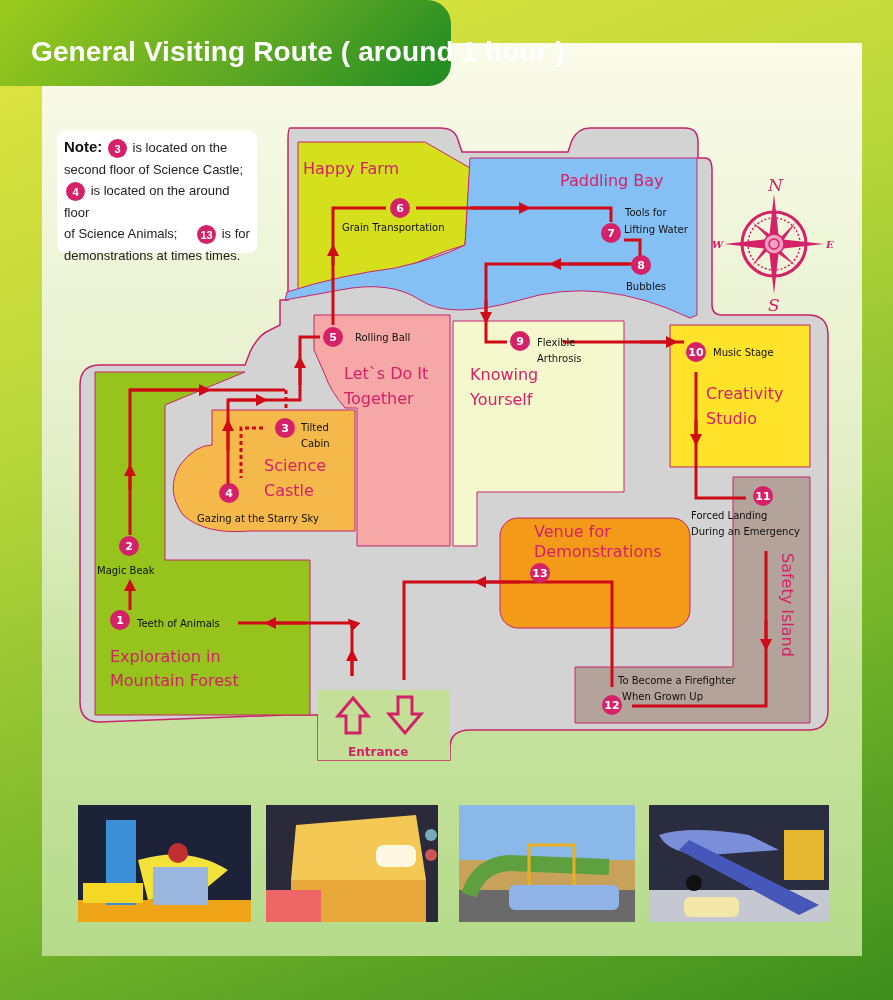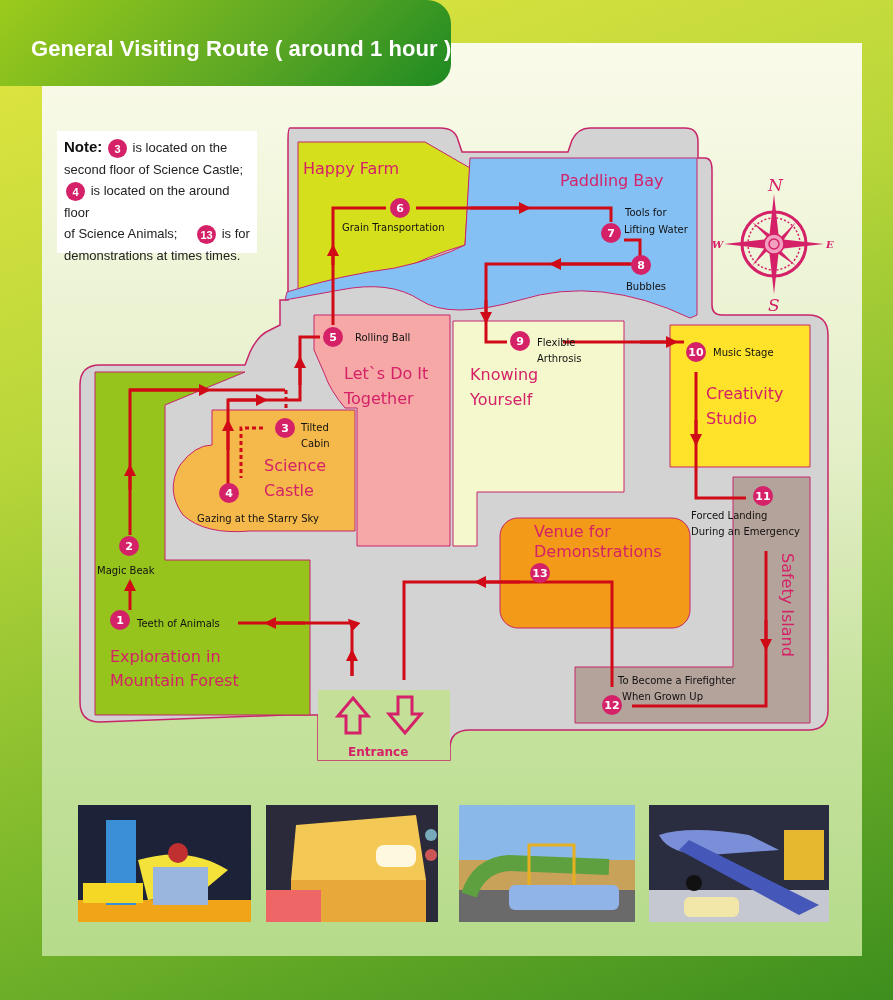--- a/index.html
+++ b/index.html
@@ -4,22 +4,22 @@
 <style>
   html,body{margin:0;padding:0;}
   body{width:893px;height:1000px;overflow:hidden;font-family:"Liberation Sans",sans-serif;}
   .page{position:relative;width:893px;height:1000px;
     background:linear-gradient(160deg,#e3e640 0%,#b8d63a 35%,#76b52a 70%,#3d8e1e 100%);}
   .panel{position:absolute;left:42px;top:43px;width:820px;height:913px;
     background:linear-gradient(180deg,#fafbea 0%,#e4efc8 45%,#c8e3a0 70%,#b5db8a 100%);}
   .title-bar{position:absolute;left:0;top:0;width:451px;height:86px;border-radius:0 0 22px 0;
     background:linear-gradient(135deg,#9ccb1c 0%,#5aa624 60%,#1e8a22 100%);
     border-top-right-radius:24px;}
-  .title-text{position:absolute;left:31px;top:36px;color:#fff;font-weight:bold;font-size:22px;letter-spacing:0.1px;white-space:nowrap;}
-  .note{position:absolute;left:57px;top:131px;width:200px;height:122px;background:#fff;border-radius:0;
+  .title-text{position:absolute;left:31px;top:36px;color:#fff;font-weight:bold;font-size:28px;letter-spacing:0.1px;white-space:nowrap;}
+  .note{position:absolute;left:57px;top:131px;width:200px;height:122px;background:#fff;border-radius:8px;
     font-size:13px;line-height:21.5px;color:#222;padding:5px 4px 0 7px;box-sizing:border-box;}
   .note b{font-size:15px;font-weight:bold;color:#111;}
   .nbadge{display:inline-block;width:19px;height:19px;border-radius:50%;background:#d42168;color:#fff;
     font-size:11px;font-weight:bold;text-align:center;line-height:20px;vertical-align:middle;margin:0 2px;}
   svg.map{position:absolute;left:0;top:0;}
   .lbl{font-family:"DejaVu Sans",sans-serif;font-size:10px;fill:#111;}
   .zone{font-family:"DejaVu Sans",sans-serif;font-size:16px;fill:#d42168;}
   .pin text{font-family:"DejaVu Sans",sans-serif;font-size:11px;font-weight:bold;fill:#fff;text-anchor:middle;}
   .photo{position:absolute;top:805px;height:117px;overflow:hidden;}
   .photo svg{display:block;}

